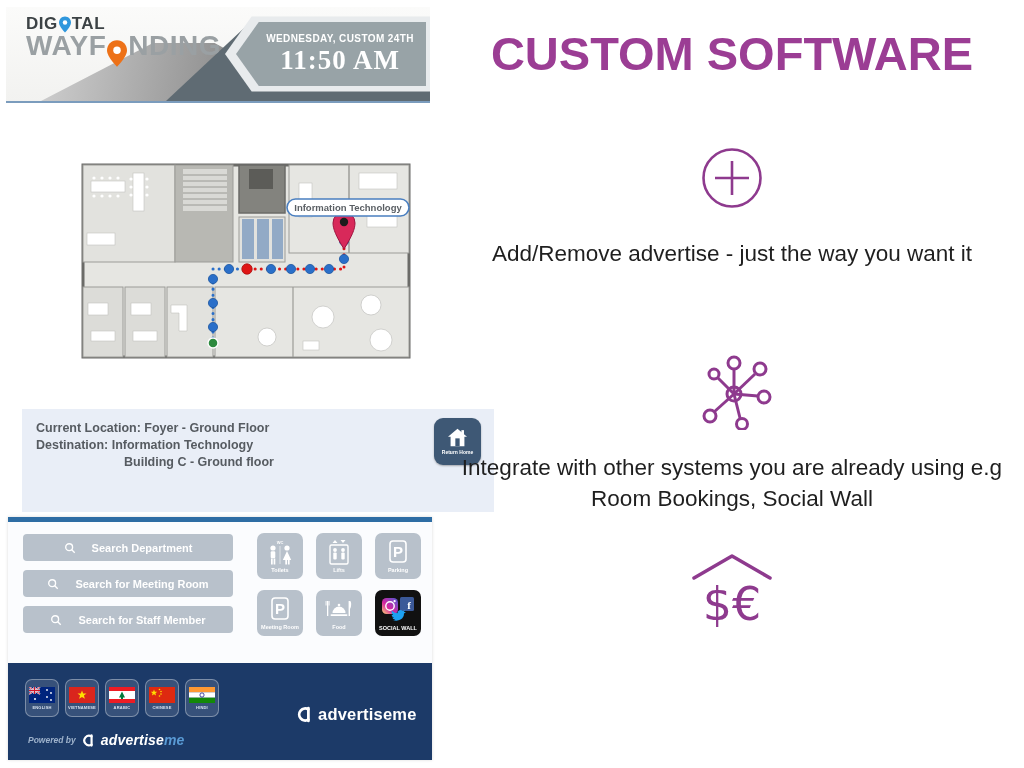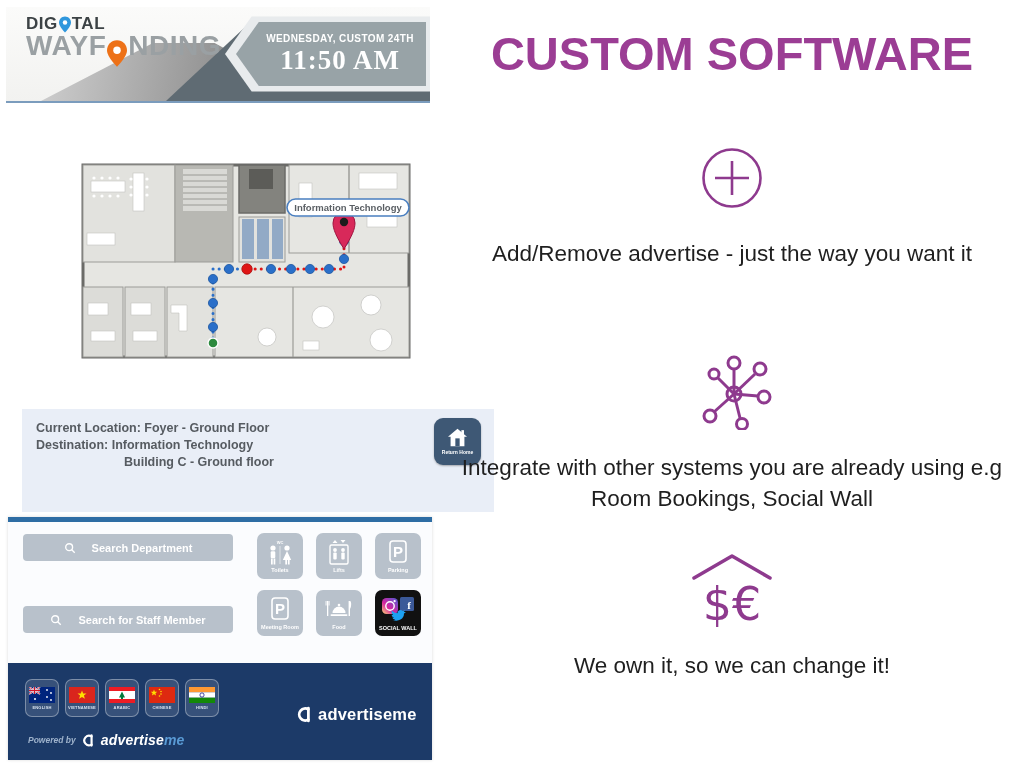--- a/index.html
+++ b/index.html
@@ -243,20 +243,27 @@
     </div>
 
     <div class="k-bottom">
 
       <div class="gbtn" style="top:12px">
         <svg width="12" height="12" viewBox="0 0 14 14">
           <circle cx="6" cy="6" r="4" fill="none" stroke="#ffffff" stroke-width="1.6"></circle>
           <line x1="9" y1="9" x2="12.5" y2="12.5" stroke="#ffffff" stroke-width="1.6"></line>
         </svg>
         <span>Search Department</span>
+      </div>
+      <div class="gbtn" style="top:48px">
+        <svg width="12" height="12" viewBox="0 0 14 14">
+          <circle cx="6" cy="6" r="4" fill="none" stroke="#ffffff" stroke-width="1.6"></circle>
+          <line x1="9" y1="9" x2="12.5" y2="12.5" stroke="#ffffff" stroke-width="1.6"></line>
+        </svg>
+        <span>Search for Meeting Room</span>
       </div>
       <div class="gbtn" style="top:84px">
         <svg width="12" height="12" viewBox="0 0 14 14">
           <circle cx="6" cy="6" r="4" fill="none" stroke="#ffffff" stroke-width="1.6"></circle>
           <line x1="9" y1="9" x2="12.5" y2="12.5" stroke="#ffffff" stroke-width="1.6"></line>
         </svg>
         <span>Search for Staff Member</span>
       </div>
 
       <div class="qgrid">
@@ -452,18 +459,15 @@
     <div class="feat-text t2">
       <span class="inner">Integrate with other systems you are already using e.g Room Bookings, Social Wall</span>
     </div>
 
     <div class="feat-icon i3">
       <svg width="96" height="84" viewBox="0 0 96 84">
         <polyline points="10,32 48,10 86,32" fill="none" stroke="#8e3a8e" stroke-width="3.5" stroke-linecap="round" stroke-linejoin="round"></polyline>
         <text x="48" y="74" text-anchor="middle" font-size="46" fill="#8e3a8e" font-family="DejaVu Sans, sans-serif">$€</text>
       </svg>
     </div>
-    <div class="feat-text t3">
-      <span class="inner">We own it, so we can change it!</span>
-    </div>
   </div>
 
 </div>
 
 </body></html>

